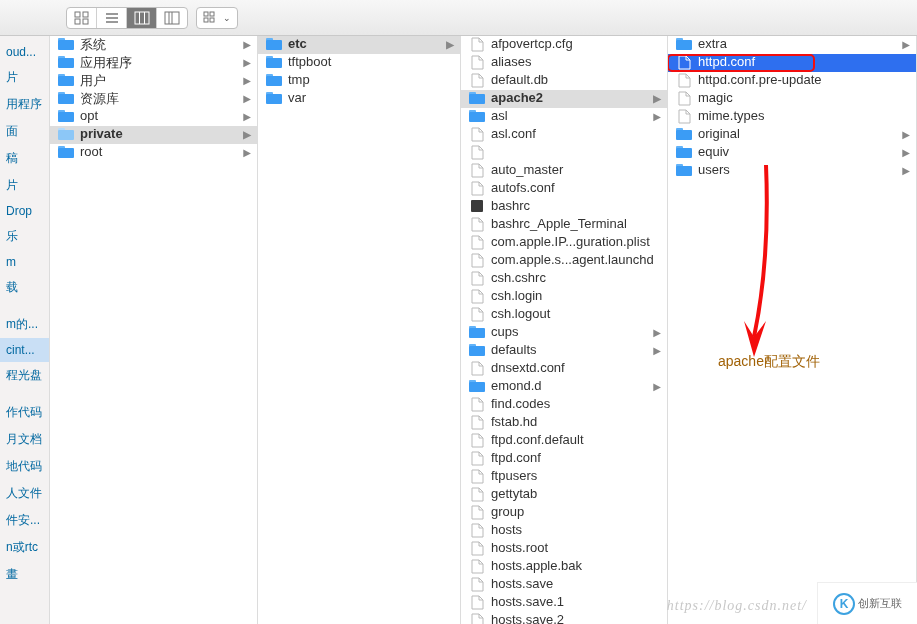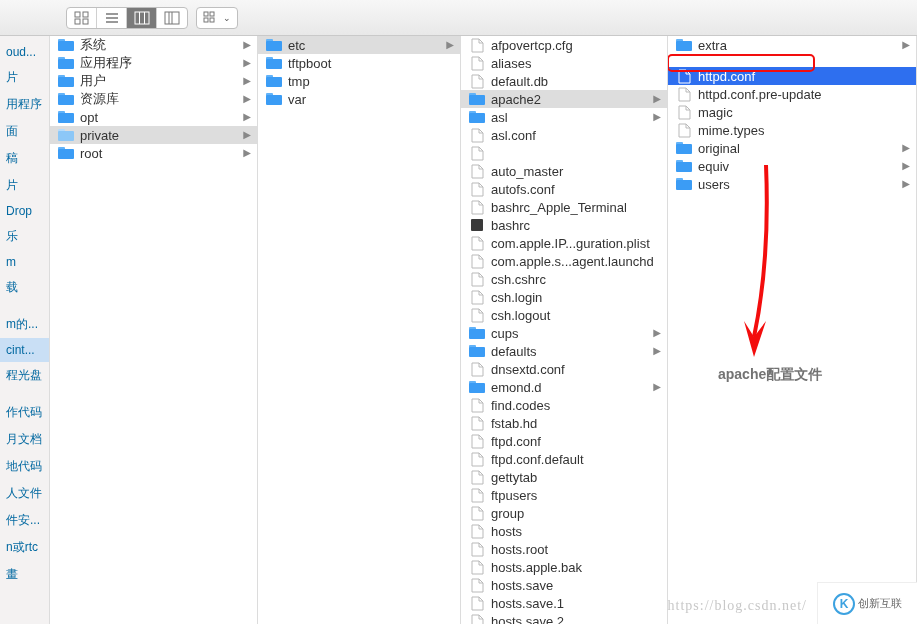--- a/index.html
+++ b/index.html
@@ -14,37 +14,37 @@
   .main { display:flex; height: calc(624px - 36px); }
   .sidebar { width: 50px; background:#f4f2f2; border-right:1px solid #dcdcdc; padding-top:4px; overflow:hidden;}
   .sb-item { font-size:12px; color:#0369a1; padding:5px 4px 5px 6px; white-space:nowrap; overflow:hidden; text-overflow:clip; cursor:pointer;}
   .sb-item.selected { background:#c9dff5; }
   .columns { flex:1; display:flex; overflow:hidden; }
   .col { border-right:1px solid #dcdcdc; overflow-y:auto; overflow-x:hidden; }
   .col1 { width:208px; }
   .col2 { width:203px; }
   .col3 { width:207px; }
   .col4 { flex:1; position:relative; }
-  .row { display:flex; align-items:center; height:18px; padding:0 5px 0 8px; gap:6px; cursor:pointer; position:relative;}
-  .row.selected { background:#ddd; }
-  .row.selected-blue { background:#2e6fef; color:#fff;margin-top:13px; }
+  .row { display:flex; align-items:flex-start; height:18px; padding:0 5px 0 8px; gap:6px; cursor:pointer; position:relative;}
+  .row.selected { background:#ddd;font-weight:bold; }
+  .row.selected-blue { background:#2e6fef; color:#fff; }
   .row .chev { position:absolute; right:6px; top:3px; color:#888; font-size:10px; }
   .ico { width:16px; height:16px; flex:0 0 16px; display:flex; align-items:center; justify-content:center; }
   .folder-blue svg rect.top{ fill:#62b3f9;} .folder-blue svg rect.bot{ fill:#3b9cf5;}
   .folder-light svg rect.top{ fill:#b7dcfb;} .folder-light svg rect.bot{ fill:#8cc7f7;}
   .file svg { stroke:#b9b9b9; fill:#fff;}
   .term svg rect{ fill:#3a3a3a;}
   .label { white-space:nowrap; overflow:hidden; text-overflow:ellipsis; flex:1;}
   
   .arrow-svg { position:absolute; left:70px; top:125px; pointer-events:none;}
-  .anno-text { position:absolute; left:50px; top:330px; color:#737373; font-size:14px; pointer-events:none;font-weight:bold;}
+  .anno-text { position:absolute; left:50px; top:317px; color:#a16207; font-size:14px; pointer-events:none;}
   
   .hl-box { position:absolute; border:2px solid #f30d0d; border-radius:5px; left:-1px; top:18px; width:148px; height:18px; pointer-events:none; z-index:5;}
   
-  .wm-text { position:absolute; right:110px; bottom:10px; color:#c8c8c8; font-size:14px; font-family: Georgia, serif; letter-spacing:1px;}
+  .wm-text { position:absolute; right:110px; bottom:10px; color:#c8c8c8; font-size:14px; font-family: Georgia, serif; letter-spacing:1px;font-style:italic;}
   .wm-logo { position:absolute; right:0; bottom:0; width:100px; height:42px; background:#fff; display:flex; align-items:center; justify-content:center; border-top:1px solid #eee; border-left:1px solid #eee; font-size:11px; color:#666; gap:3px;}
   .wm-logo .k { width:22px; height:22px; border:2px solid #3da2e0; border-radius:50%; display:flex; align-items:center; justify-content:center; color:#3da2e0; font-weight:bold; font-size:12px;}
   ::-webkit-scrollbar{width:0;height:0;}
 </style>
 </head>
 <body>
 
 <div class="toolbar">
   <div style="width:50px"></div>
   <div class="tb-group">
@@ -303,43 +303,43 @@
         <div class="row">
           <span class="ico file">
             <svg width="13" height="15" viewBox="0 0 13 15">
               <path d="M1 1 h7 l4 4 v9 h-11 z" fill="#fff" stroke="#b9b9b9"></path>
               <path d="M8 1 v4 h4" fill="none" stroke="#b9b9b9"></path>
             </svg>
           </span>
           <span class="label">autofs.conf</span>
         </div>
         <div class="row">
-          <span class="ico file">
-            <svg width="13" height="15" viewBox="0 0 13 15">
-              <path d="M1 1 h7 l4 4 v9 h-11 z" fill="#fff" stroke="#b9b9b9"></path>
-              <path d="M8 1 v4 h4" fill="none" stroke="#b9b9b9"></path>
-            </svg>
-          </span>
-          <span class="label">bashrc_Apple_Terminal</span>
-        </div>
-        <div class="row">
           <span class="ico term">
             <svg width="14" height="14" viewBox="0 0 14 14">
               <rect x="1" y="1" width="12" height="12" rx="1"></rect>
             </svg>
           </span>
           <span class="label">bashrc</span>
         </div>
         <div class="row">
           <span class="ico file">
             <svg width="13" height="15" viewBox="0 0 13 15">
               <path d="M1 1 h7 l4 4 v9 h-11 z" fill="#fff" stroke="#b9b9b9"></path>
               <path d="M8 1 v4 h4" fill="none" stroke="#b9b9b9"></path>
             </svg>
           </span>
+          <span class="label">bashrc_Apple_Terminal</span>
+        </div>
+        <div class="row">
+          <span class="ico file">
+            <svg width="13" height="15" viewBox="0 0 13 15">
+              <path d="M1 1 h7 l4 4 v9 h-11 z" fill="#fff" stroke="#b9b9b9"></path>
+              <path d="M8 1 v4 h4" fill="none" stroke="#b9b9b9"></path>
+            </svg>
+          </span>
           <span class="label">com.apple.IP...guration.plist</span>
         </div>
         <div class="row">
           <span class="ico file">
             <svg width="13" height="15" viewBox="0 0 13 15">
               <path d="M1 1 h7 l4 4 v9 h-11 z" fill="#fff" stroke="#b9b9b9"></path>
               <path d="M8 1 v4 h4" fill="none" stroke="#b9b9b9"></path>
             </svg>
           </span>
           <span class="label">com.apple.s...agent.launchd</span>
@@ -428,48 +428,48 @@
           </span>
           <span class="label">fstab.hd</span>
         </div>
         <div class="row">
           <span class="ico file">
             <svg width="13" height="15" viewBox="0 0 13 15">
               <path d="M1 1 h7 l4 4 v9 h-11 z" fill="#fff" stroke="#b9b9b9"></path>
               <path d="M8 1 v4 h4" fill="none" stroke="#b9b9b9"></path>
             </svg>
           </span>
+          <span class="label">ftpd.conf.default</span>
+        </div>
+        <div class="row">
+          <span class="ico file">
+            <svg width="13" height="15" viewBox="0 0 13 15">
+              <path d="M1 1 h7 l4 4 v9 h-11 z" fill="#fff" stroke="#b9b9b9"></path>
+              <path d="M8 1 v4 h4" fill="none" stroke="#b9b9b9"></path>
+            </svg>
+          </span>
           <span class="label">ftpd.conf</span>
         </div>
         <div class="row">
           <span class="ico file">
             <svg width="13" height="15" viewBox="0 0 13 15">
               <path d="M1 1 h7 l4 4 v9 h-11 z" fill="#fff" stroke="#b9b9b9"></path>
               <path d="M8 1 v4 h4" fill="none" stroke="#b9b9b9"></path>
             </svg>
           </span>
-          <span class="label">ftpd.conf.default</span>
+          <span class="label">ftpusers</span>
         </div>
         <div class="row">
           <span class="ico file">
             <svg width="13" height="15" viewBox="0 0 13 15">
               <path d="M1 1 h7 l4 4 v9 h-11 z" fill="#fff" stroke="#b9b9b9"></path>
               <path d="M8 1 v4 h4" fill="none" stroke="#b9b9b9"></path>
             </svg>
           </span>
           <span class="label">gettytab</span>
-        </div>
-        <div class="row">
-          <span class="ico file">
-            <svg width="13" height="15" viewBox="0 0 13 15">
-              <path d="M1 1 h7 l4 4 v9 h-11 z" fill="#fff" stroke="#b9b9b9"></path>
-              <path d="M8 1 v4 h4" fill="none" stroke="#b9b9b9"></path>
-            </svg>
-          </span>
-          <span class="label">ftpusers</span>
         </div>
         <div class="row">
           <span class="ico file">
             <svg width="13" height="15" viewBox="0 0 13 15">
               <path d="M1 1 h7 l4 4 v9 h-11 z" fill="#fff" stroke="#b9b9b9"></path>
               <path d="M8 1 v4 h4" fill="none" stroke="#b9b9b9"></path>
             </svg>
           </span>
           <span class="label">group</span>
         </div>

